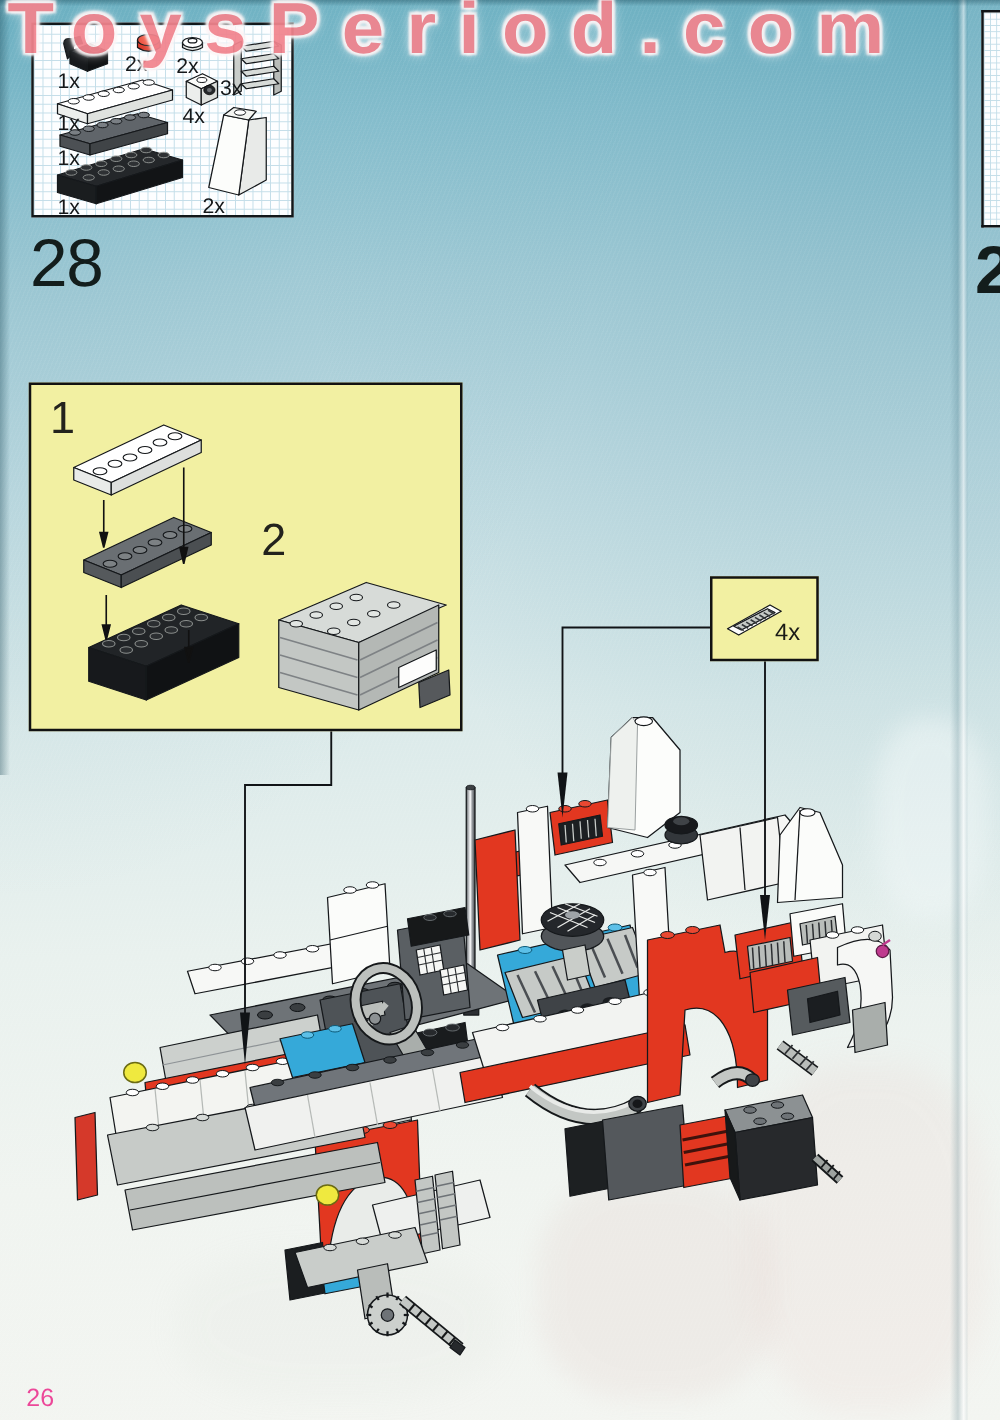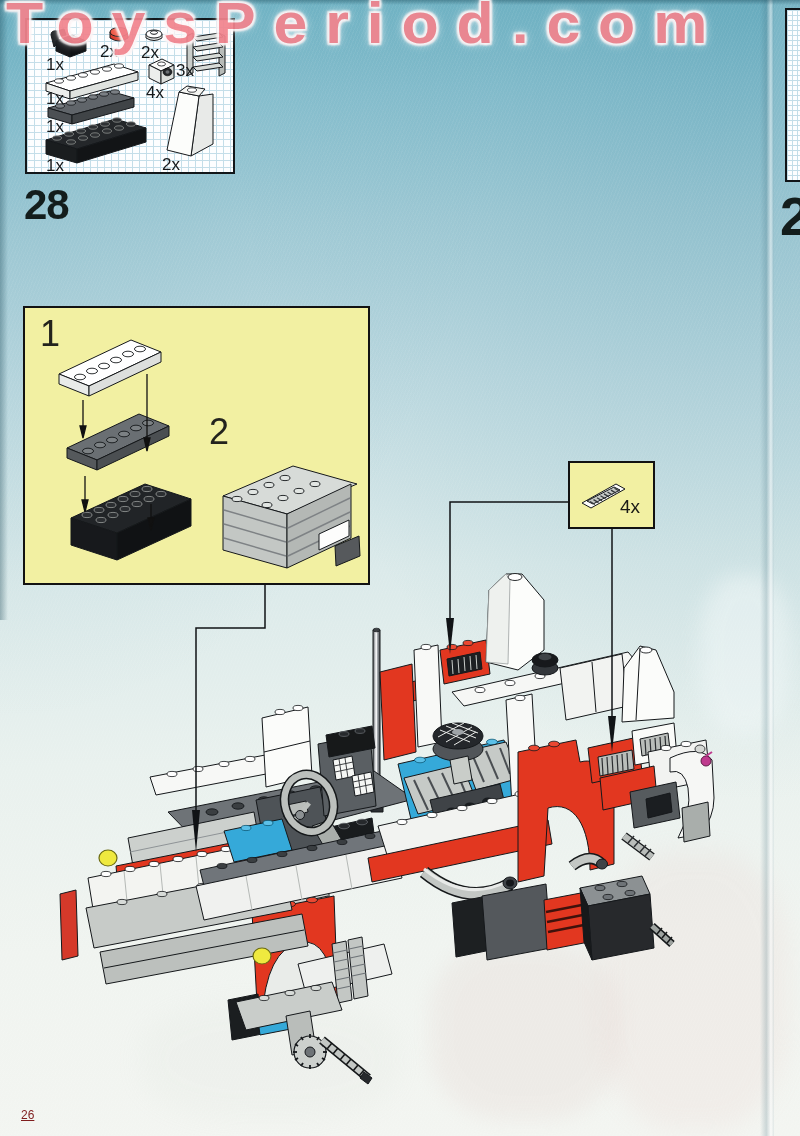--- a/index.html
+++ b/index.html
@@ -44,38 +44,38 @@
       2px -2px 2px #fdf3f4, -2px 2px 2px #fdf3f4, 0 0 9px rgba(255,255,255,.95);
     opacity:.93;}
   
   .parts-box{left:25px;top:18px;width:210px;height:156px;z-index:10;
     border:2px solid #12171a;box-sizing:border-box;
     background:
       linear-gradient(#c4dee9 1px,rgba(0,0,0,0) 1px) 0 0/7px 7px,
       linear-gradient(90deg,#c4dee9 1px,rgba(0,0,0,0) 1px) 0 0/7px 7px,#fdfeff;}
   .qty{position:absolute;font-size:17px;color:#15181a;z-index:12;}
   
-  .step-number{left:24px;top:184px;font-size:42px;font-weight:700;
+  .step-number{left:24px;top:184px;font-size:54px;font-weight:400;
     color:#131d1c;letter-spacing:-1px;z-index:10;line-height:1;}
   .next-step-number{left:780px;top:189px;font-size:54px;font-weight:700;
     color:#131d1c;z-index:10;line-height:1;}
   
   .substeps-box{left:23px;top:306px;width:347px;height:279px;z-index:10;
     background:#f2f0a2;border:2.5px solid #121212;box-sizing:border-box;}
   .substep-num{position:absolute;font-size:36px;color:#23231d;line-height:1;}
   .callout-box{left:568px;top:461px;width:87px;height:68px;z-index:10;
     background:#f2f0a2;border:2px solid #121212;box-sizing:border-box;}
   .callout-qty{position:absolute;left:50px;top:33px;font-size:19px;color:#1a1a16;}
   
   .ghost{position:absolute;z-index:1;border-radius:40%;}
   .g1{left:430px;top:940px;width:190px;height:180px;background:#d9bdb9;opacity:.16;filter:blur(10px);}
   .g2{left:600px;top:850px;width:190px;height:280px;background:#e3bab6;opacity:.13;filter:blur(12px);}
   .g3{left:700px;top:575px;width:90px;height:160px;background:#f0f7f7;opacity:.55;filter:blur(10px);}
   .g4{left:140px;top:1000px;width:260px;height:120px;background:#cfd6cd;opacity:.10;filter:blur(12px);}
-  .page-number{left:21px;top:1108px;font-size:12px;color:#7f1d1d;z-index:10;text-decoration:underline;}
+  .page-number{left:21px;top:1108px;font-size:20px;color:#ec4899;z-index:10;}
   .model-svg{left:0;top:440px;width:800px;height:696px;z-index:5;}
   svg .o{stroke:#15181b;stroke-width:1;stroke-linejoin:round;}
   svg .ln{stroke:#15181b;stroke-width:1;fill:none;}
 </style>
 </head>
 <body>
 
 <div class="page"></div>
 <div class="abs ghost g1"></div>
 <div class="abs ghost g2"></div>

